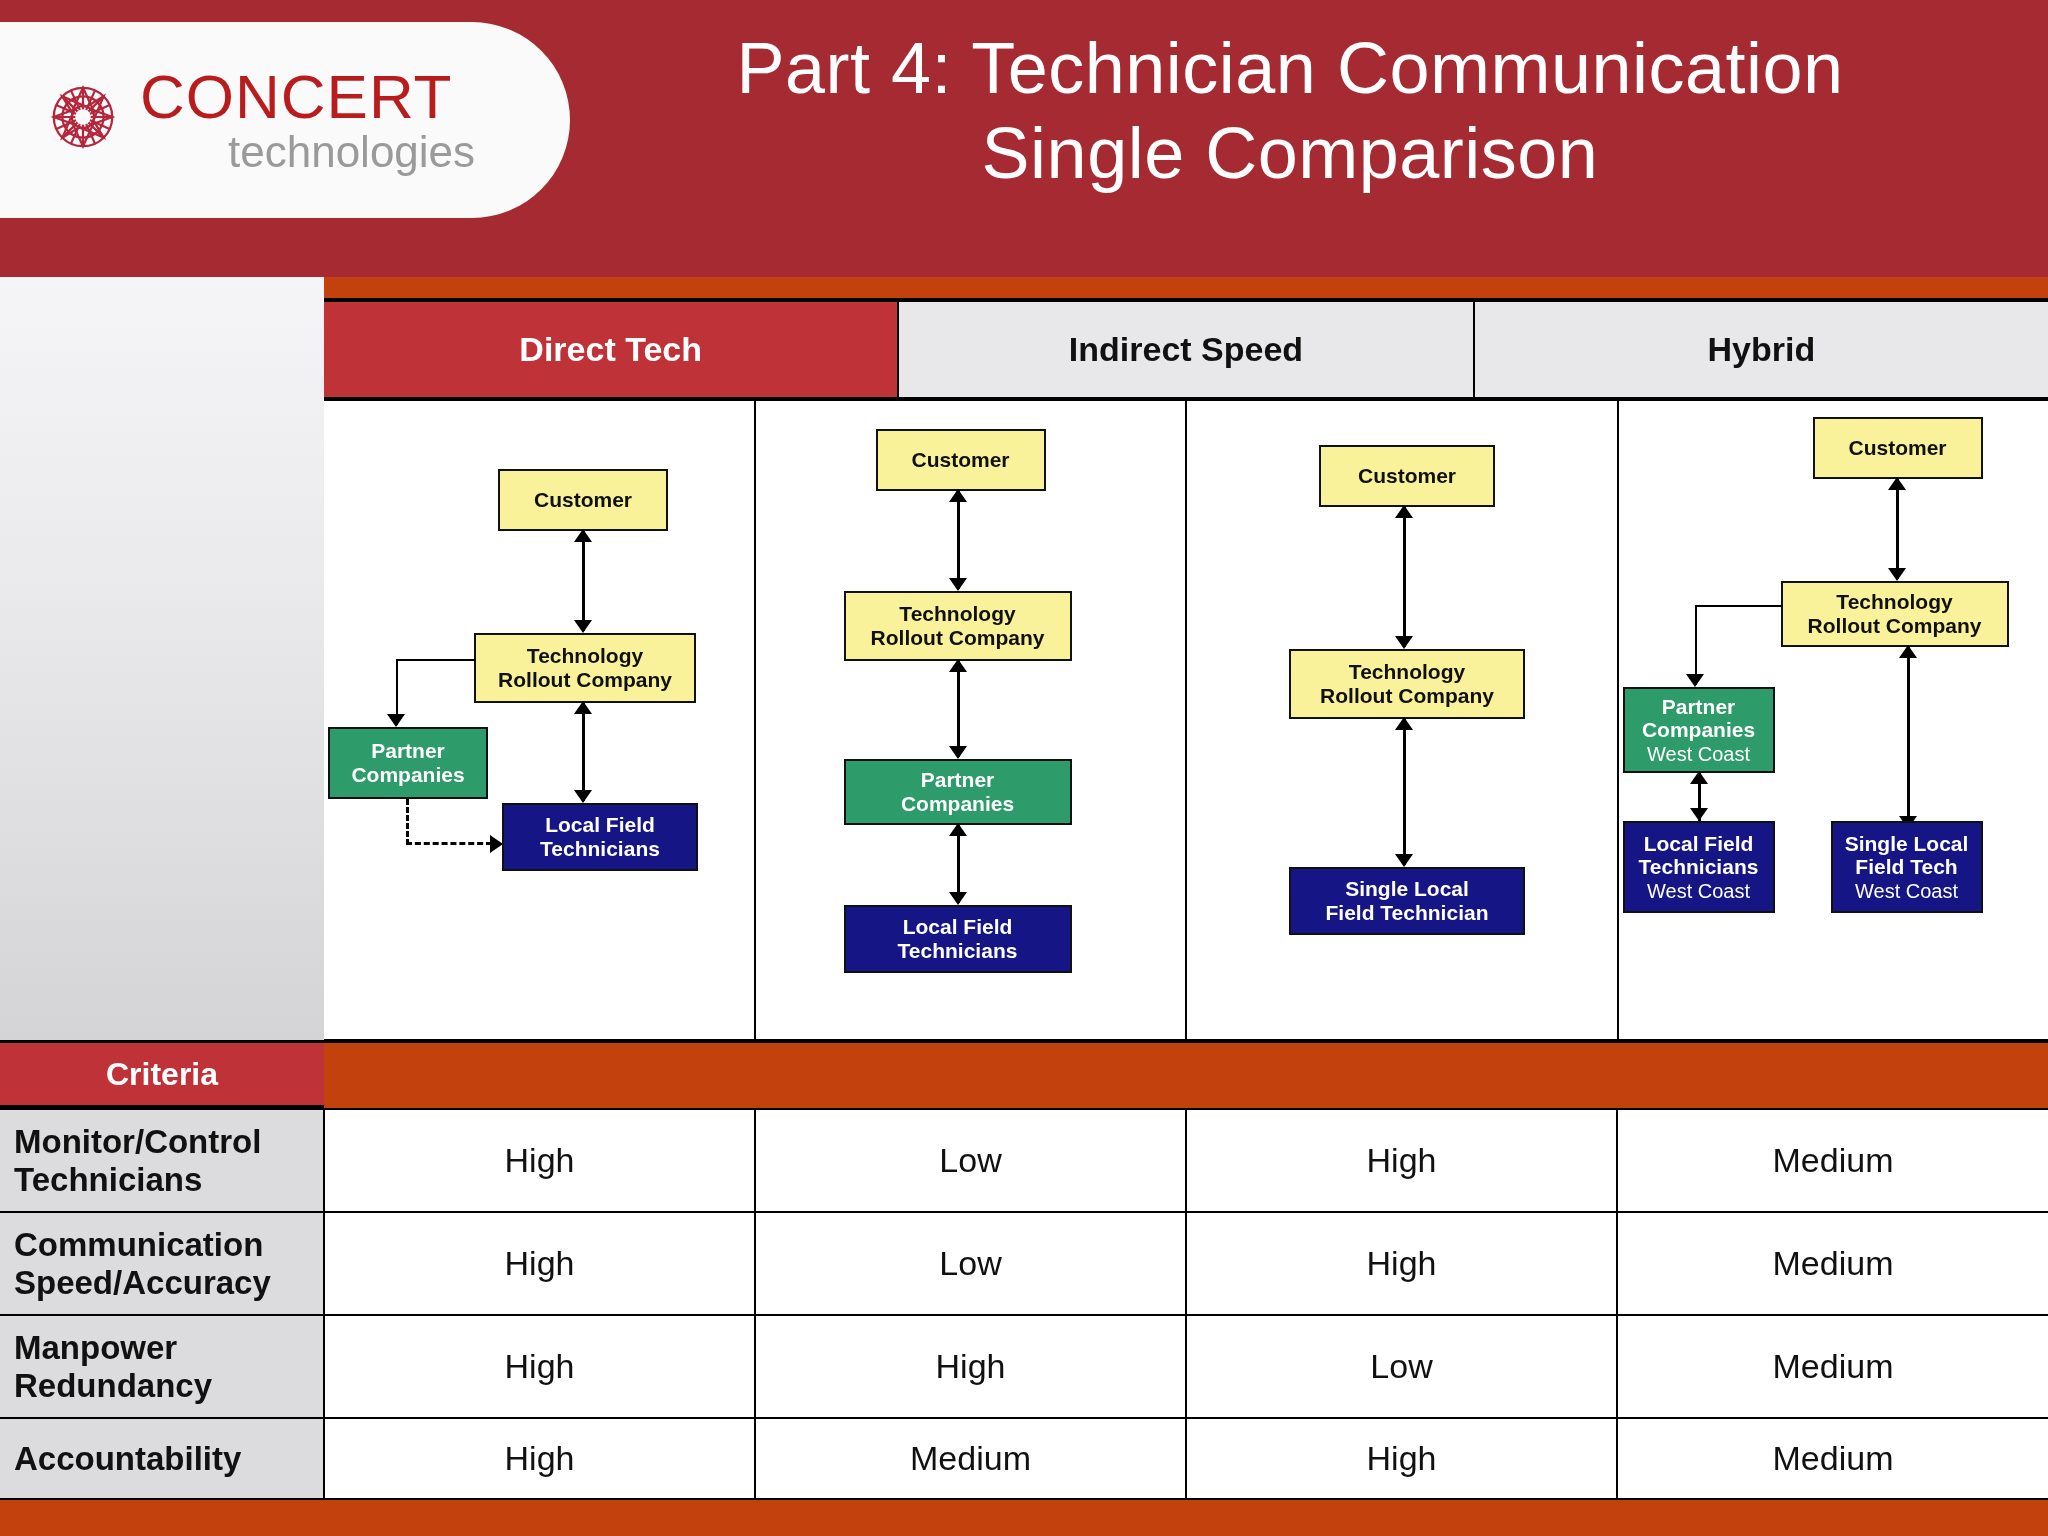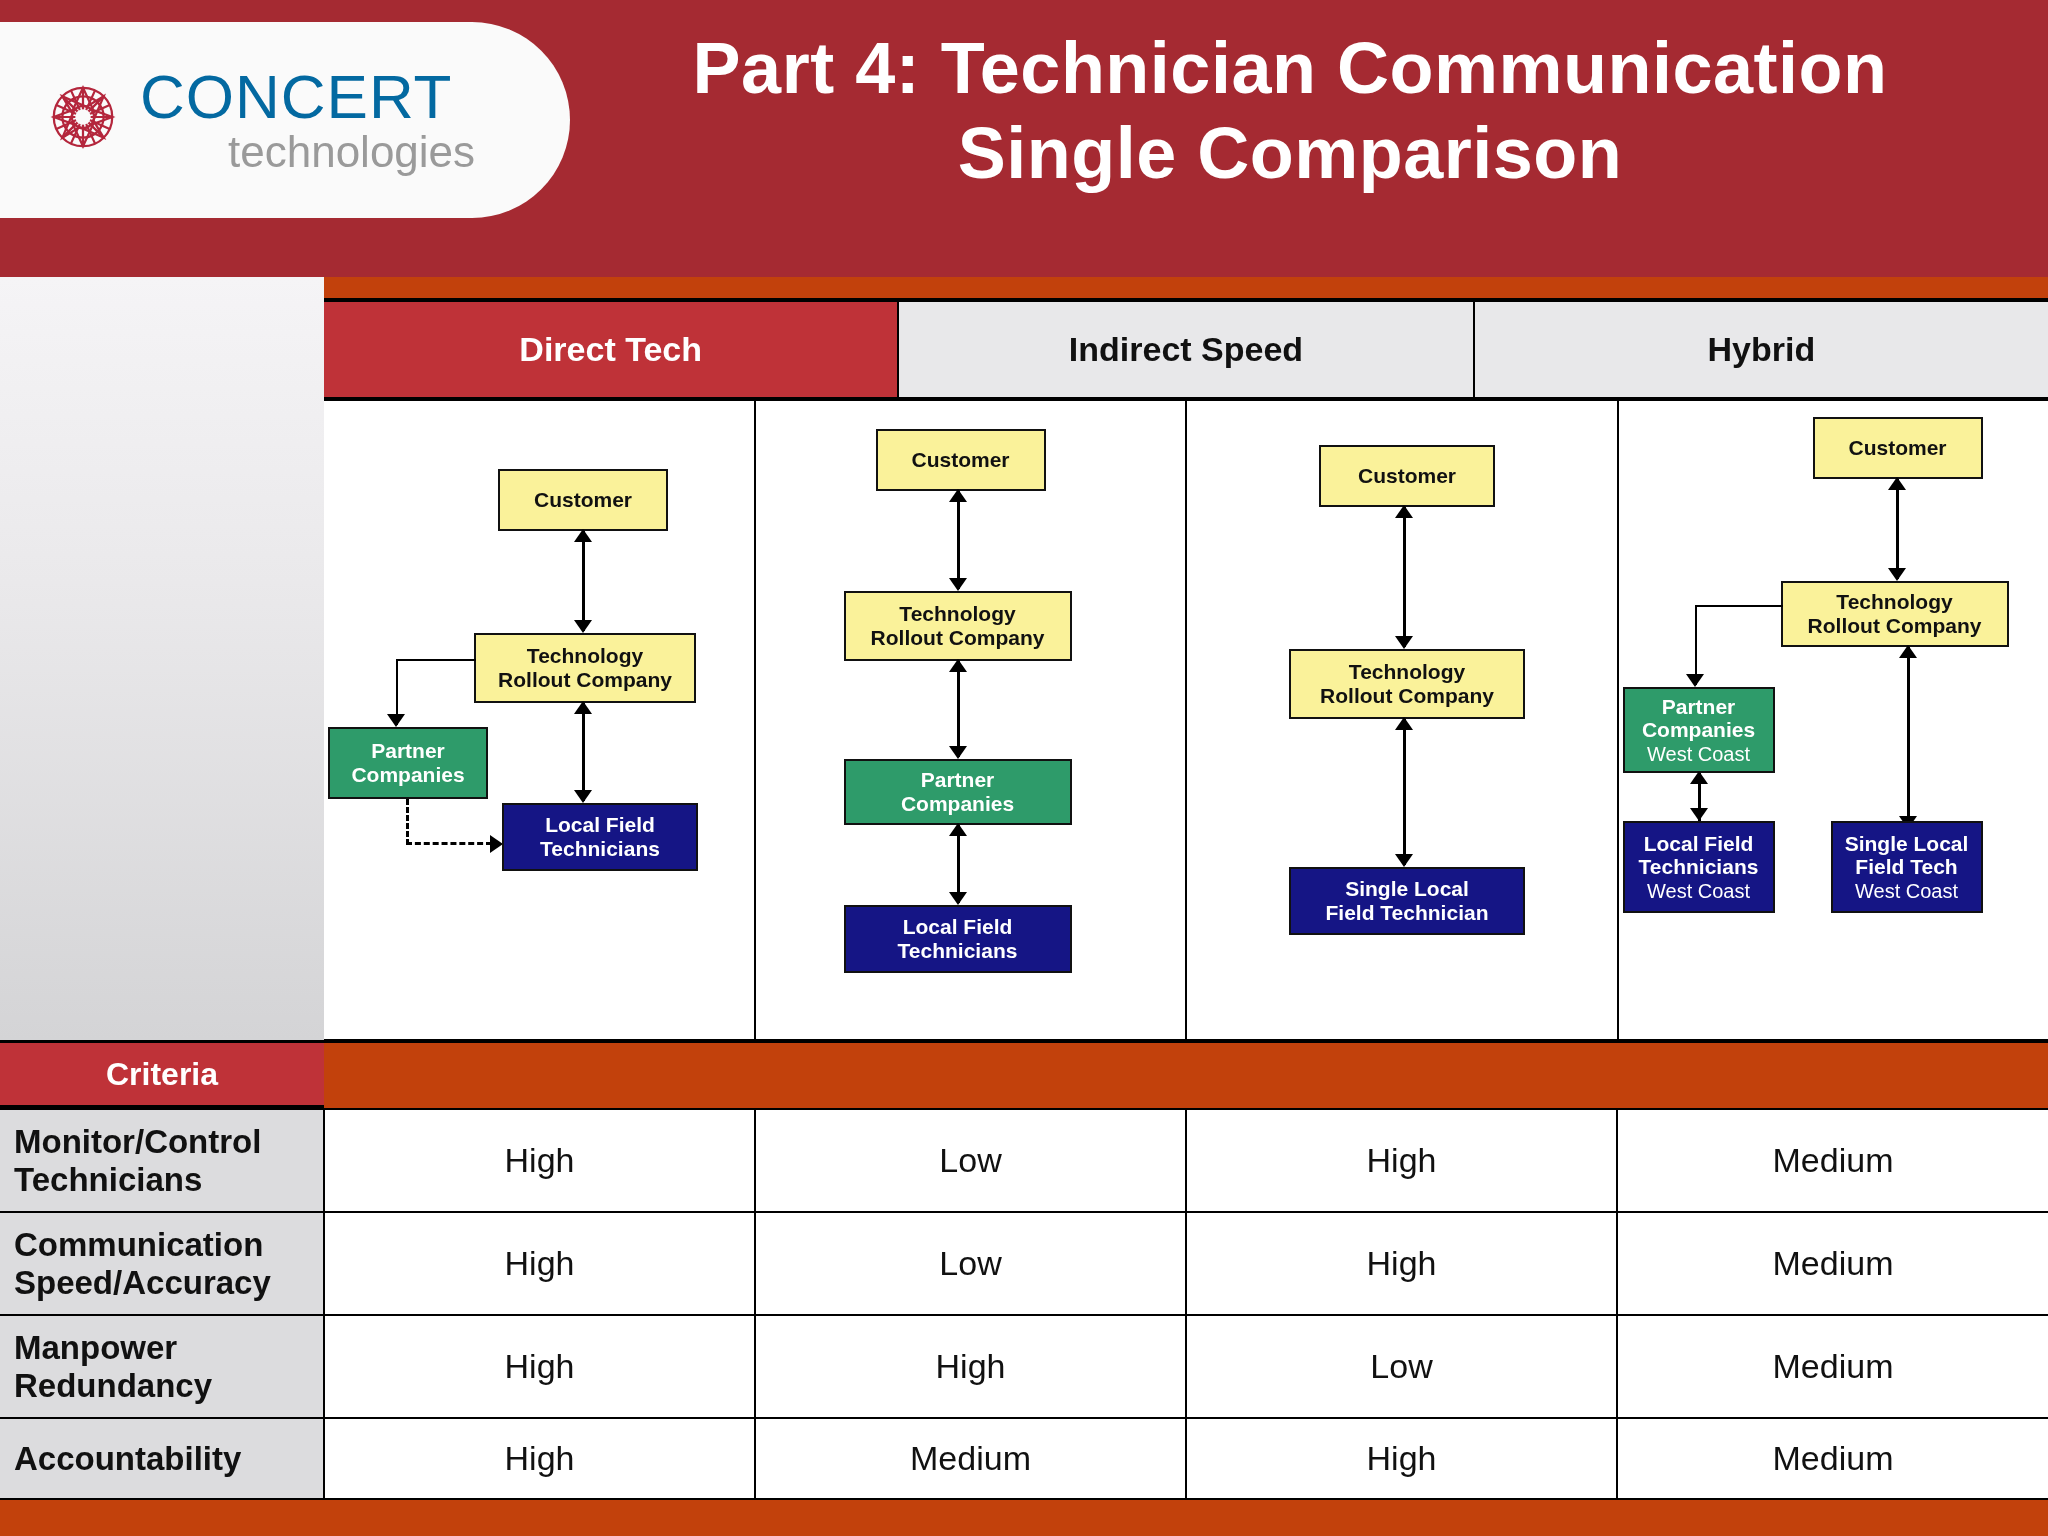--- a/index.html
+++ b/index.html
@@ -45,40 +45,40 @@
     margin-top: -6px;
   }
   .logo-text {
     display: flex;
     flex-direction: column;
     line-height: 1;
   }
   .logo-word {
     font-size: 62px;
     letter-spacing: 1px;
-    color: #0369a1;
+    color: #b91c1c;
     font-weight: 400;
   }
   .logo-sub {
     font-size: 44px;
     color: #9A9A9A;
     font-weight: 400;
     margin-top: 2px;
     margin-left: 88px;
   }
   .deck-title {
     position: absolute;
     left: 560px;
     top: 26px;
     width: 1460px;
     text-align: center;
     color: #FFFFFF;
     font-size: 72px;
     line-height: 1.18;
-    font-weight: 700;
+    font-weight: 400;
     letter-spacing: 0.5px;
   }
 
   
   .board {
     position: absolute;
     left: 0;
     top: 277px;
     width: 2048px;
     height: 1259px;

